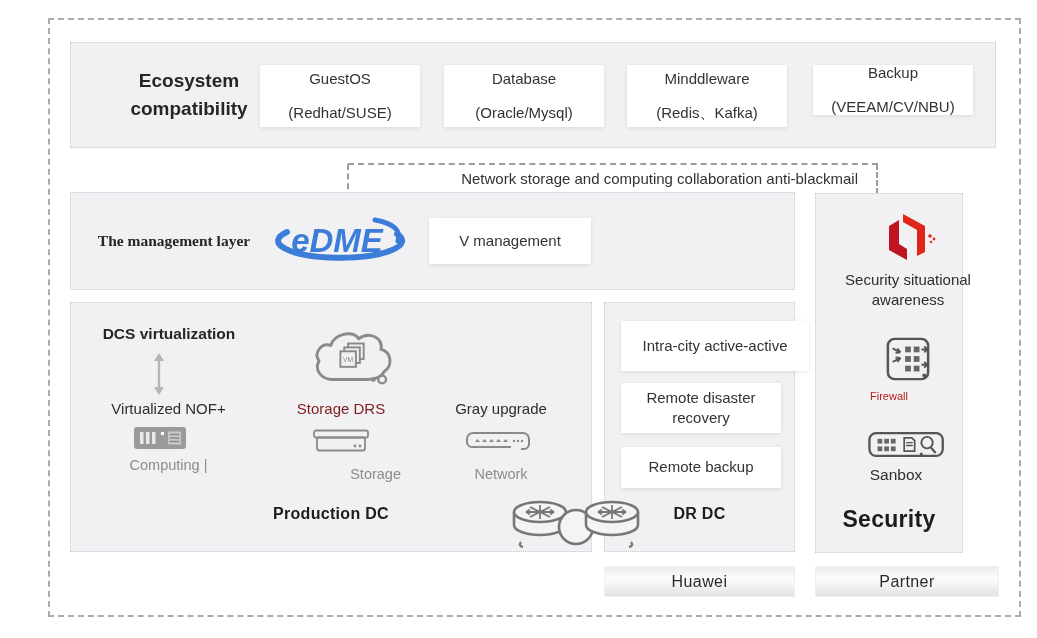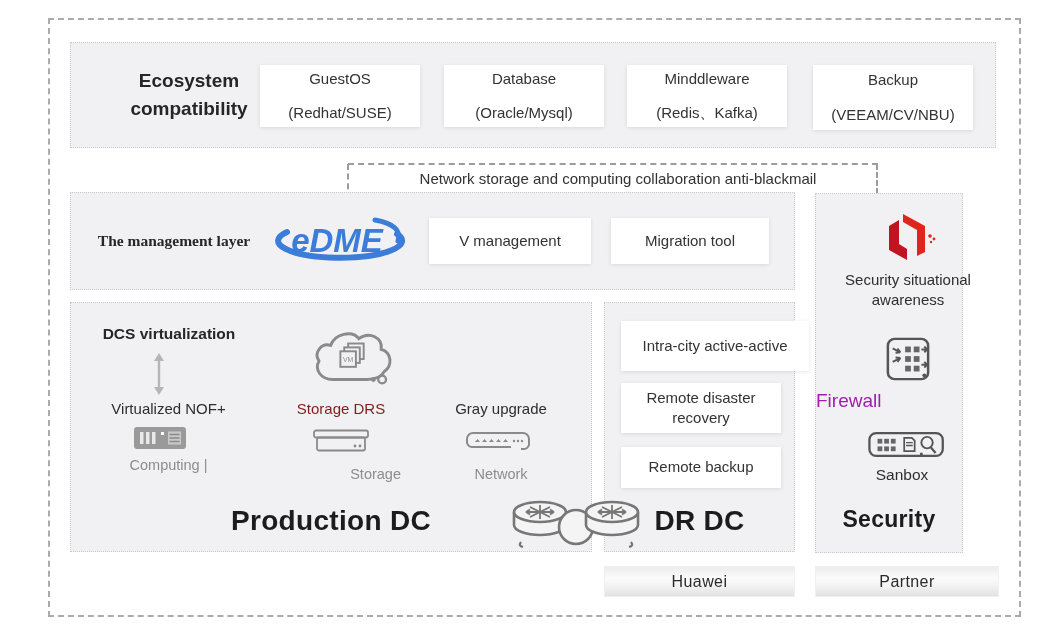--- a/index.html
+++ b/index.html
@@ -12,29 +12,29 @@
   .panel{position:absolute;background:#f1f1f3;border:1px dotted #c7cad2;box-sizing:border-box;}
 
   .whitebox{position:absolute;background:#ffffff;box-shadow:0 1px 4px rgba(0,0,0,.10);
     display:flex;flex-direction:column;align-items:center;justify-content:center;
     text-align:center;font-size:15px;color:#333;line-height:1.35;gap:14px;}
 
   .flexcenter{display:flex;align-items:center;justify-content:center;text-align:center;}
   .bold-label{font-weight:bold;color:#262626;}
   .gray-label{color:#8c8c8c;}
   .section-title{position:absolute;left:0;width:100%;text-align:center;
-    font-weight:bold;font-size:28px;color:#1c1c1c;letter-spacing:.3px;}
+    font-weight:bold;font-size:16px;color:#1c1c1c;letter-spacing:.3px;}
 
   .dash-h{position:absolute;border-top:2px dashed #9c9c9c;}
   .dash-v{position:absolute;border-left:2px dashed #9c9c9c;}
   .arrow-down{position:absolute;width:0;height:0;
     border-left:6px solid transparent;border-right:6px solid transparent;
     border-top:9px solid #8f8f8f;}
 
-  .connector-label{position:absolute;text-align:center;font-size:15px;color:#323232;}
+  .connector-label{position:absolute;text-align:right;font-size:15px;color:#323232;}
 
   .footer-bar{position:absolute;height:31px;
     background:linear-gradient(180deg,#ececec 0%,#fbfbfb 38%,#f4f4f4 62%,#e2e2e2 100%);
     border:1px solid #f0f0f0;box-sizing:border-box;
     display:flex;align-items:center;justify-content:center;
     font-size:16px;color:#2b2b2b;letter-spacing:.4px;}
 
   .abs{position:absolute;}
   svg{display:block;}
 </style>
@@ -53,21 +53,21 @@
       <span>(Redhat/SUSE)</span>
     </div>
     <div class="whitebox" style="left:373px;top:22px;width:160px;height:62px;">
       <span>Database</span>
       <span>(Oracle/Mysql)</span>
     </div>
     <div class="whitebox" style="left:556px;top:22px;width:160px;height:62px;">
       <span>Minddleware</span>
       <span>(Redis、Kafka)</span>
     </div>
-    <div class="whitebox" style="left:742px;top:22px;width:160px;height:65px;">
+    <div class="whitebox" style="left:742px;top:22px;width:160px;height:50px;">
       <span>Backup</span>
       <span>(VEEAM/CV/NBU)</span>
     </div>
   </div>
 
   <div class="dash-h" style="left:348px;top:163px;width:530px;"></div>
   <div class="dash-v" style="left:347px;top:164px;height:54px;"></div>
   <div class="arrow-down" style="left:342px;top:218px;"></div>
   <div class="dash-v" style="left:876px;top:164px;height:30px;"></div>
   <div class="connector-label" style="left:378px;top:170px;width:480px;">Network storage and computing collaboration anti-blackmail</div>
@@ -78,23 +78,20 @@
     <div class="abs" style="left:200px;top:15px;">
       <svg width="140" height="68" viewBox="0 0 140 68">
         <path d="M16,24 A62,17 0 1 0 126,26" fill="none" stroke="#3b7dd8" stroke-width="6" stroke-linecap="round"></path>
         <path d="M104,12 Q132,17 127,33" fill="none" stroke="#3b7dd8" stroke-width="5" stroke-linecap="round"></path>
         <text x="66" y="44" text-anchor="middle" font-size="33" font-style="italic" font-weight="bold" fill="#3b7dd8" font-family="Liberation Sans, sans-serif">eDME</text>
       </svg>
     </div>
 
     <div class="whitebox" style="left:358px;top:25px;width:162px;height:46px;">
       <span>V management</span>
-    </div>
-    <div class="whitebox" style="left:540px;top:25px;width:158px;height:46px;">
-      <span>Migration tool</span>
     </div>
   </div>
 
   <div class="panel" style="left:815px;top:193px;width:148px;height:360px;">
     <div class="abs" style="left:63px;top:14px;">
       <svg width="58" height="58" viewBox="0 0 58 58">
         <path d="M10,18 L20,12 L20,36 L28,41 L28,52 L10,42 Z" fill="#c01421"></path>
         <path d="M24,6 L46,18 L46,44 L38,48 L38,22 L24,14 Z" fill="#e1251b"></path>
         <circle cx="51" cy="28" r="1.8" fill="#e1251b"></circle>
         <circle cx="55" cy="31" r="1.4" fill="#e1251b"></circle>
@@ -114,39 +111,39 @@
         <rect x="30" y="31" width="6" height="6" fill="#666"></rect>
         <path d="M8,13 L16,17" stroke="#555" stroke-width="2"></path>
         <path d="M16,17 l-5,0.5 M16,17 l-3,-4" stroke="#555" stroke-width="2" fill="none"></path>
         <path d="M8,27 L16,23" stroke="#555" stroke-width="2"></path>
         <path d="M16,23 l-5,-0.5 M16,23 l-3,4" stroke="#555" stroke-width="2" fill="none"></path>
         <path d="M38,14 L44,14 M41,11 L44,14 L41,17" stroke="#555" stroke-width="2" fill="none"></path>
         <path d="M38,30 L44,30 M41,27 L44,30 L41,33" stroke="#555" stroke-width="2" fill="none"></path>
         <circle cx="41" cy="41" r="2" fill="#555"></circle>
       </svg>
     </div>
-    <div class="abs" style="left:0;top:196px;width:100%;font-size:19px;color:#a21caf;">Firewall</div>
+    <div class="abs" style="left:0;top:196px;width:100%;text-align:center;font-size:11px;color:#b91c1c;">Firewall</div>
 
     <div class="abs" style="left:52px;top:236px;">
       <svg width="80" height="30" viewBox="0 0 84 31">
         <rect x="1.5" y="3" width="77" height="24" rx="7" fill="none" stroke="#555" stroke-width="2.4"></rect>
         <rect x="10" y="9" width="5" height="5" fill="#666"></rect>
         <rect x="17" y="9" width="5" height="5" fill="#666"></rect>
         <rect x="24" y="9" width="5" height="5" fill="#666"></rect>
         <rect x="10" y="17" width="5" height="5" fill="#666"></rect>
         <rect x="17" y="17" width="5" height="5" fill="#666"></rect>
         <rect x="24" y="17" width="5" height="5" fill="#666"></rect>
         <path d="M38,8 h8 l3,3 v11 h-11 z" fill="none" stroke="#555" stroke-width="1.8"></path>
         <path d="M40,13 h7 M40,16 h7" stroke="#555" stroke-width="1.4"></path>
         <circle cx="62" cy="13" r="6" fill="none" stroke="#555" stroke-width="2"></circle>
         <path d="M66,18 L71,24" stroke="#555" stroke-width="2.4"></path>
         <circle cx="56" cy="25" r="1.6" fill="#555"></circle>
       </svg>
     </div>
-    <div class="abs" style="left:13px;top:272px;width:100%;text-align:center;font-size:15.5px;color:#2e2e2e;">Sanbox</div>
+    <div class="abs" style="left:7px;top:272px;width:100%;text-align:center;font-size:15.5px;color:#2e2e2e;">Sanbox</div>
 
     <div class="section-title" style="top:312px;font-size:23px;">Security</div>
   </div>
 
   <div class="panel" style="left:70px;top:302px;width:522px;height:250px;">
     <div class="abs bold-label" style="left:18px;top:22px;width:160px;text-align:center;font-size:15.5px;">DCS virtualization</div>
 
     <div class="abs" style="left:80px;top:48px;">
       <svg width="16" height="46" viewBox="0 0 16 46">
         <line x1="8" y1="9" x2="8" y2="37" stroke="#b5b5b5" stroke-width="2.4"></line>

